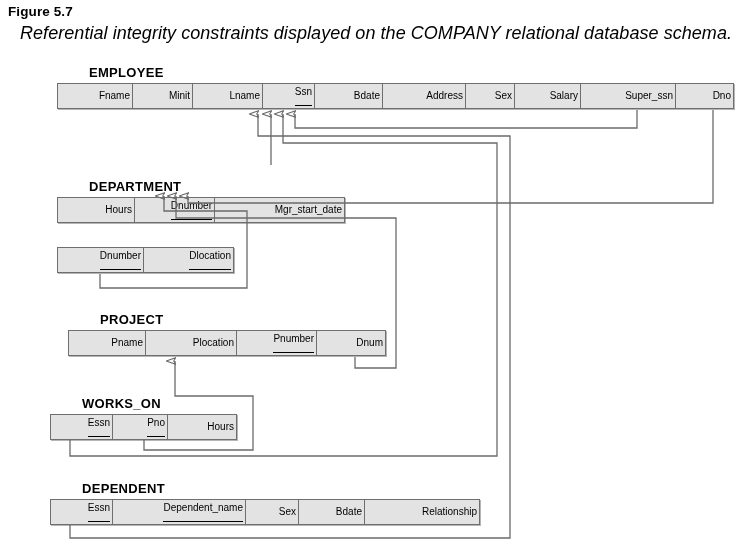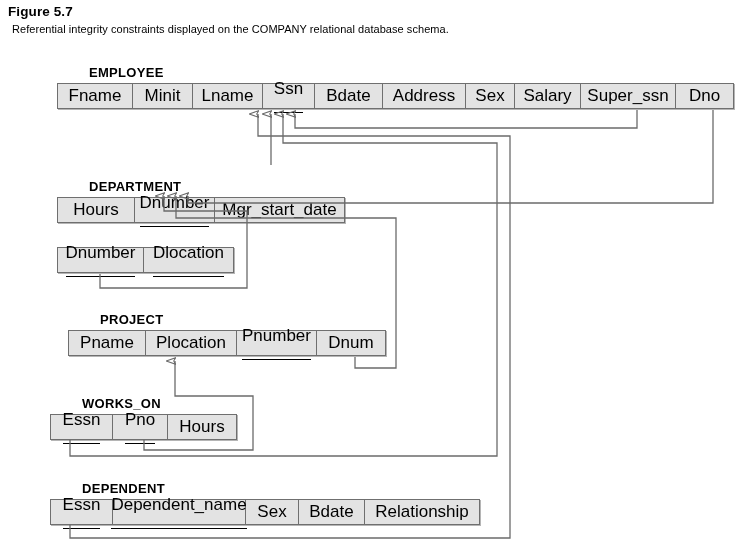--- a/index.html
+++ b/index.html
@@ -12,56 +12,57 @@
     position:relative;
   }
   #stage{position:absolute;left:0;top:0;width:742px;height:544px;}
 
   
   .fig-label{
     position:absolute;left:8px;top:4px;
     font-size:13.5px;font-weight:bold;letter-spacing:.1px;
   }
   .fig-caption{
-    position:absolute;left:12px;top:23px;
-    font-size:11px;font-weight:normal;letter-spacing:.05px;
+    position:absolute;left:20px;top:23px;
+    font-size:18px;font-weight:normal;letter-spacing:.05px;
     white-space:nowrap;
+    font-style:italic;
   }
 
   
   .relation{position:absolute;}
   .rel-title{
     position:absolute;left:0;bottom:100%;
     margin-bottom:3px;
     font-size:13px;font-weight:bold;letter-spacing:.3px;
     white-space:nowrap;
     padding-left:32px;
   }
   .rel-row{
     display:flex;
     border:1px solid #6f6f6f;
     background:#e3e3e3;
     box-sizing:border-box;
     height:26px;
     box-shadow:1px 1px 0 rgba(120,120,120,.55);
   }
   .attr{
-    display:flex;align-items:center;justify-content:center;
+    display:flex;align-items:center;justify-content:flex-end;
     box-sizing:border-box;
     border-right:1px solid #6f6f6f;
-    font-size:17px;
+    font-size:10px;
     color:#000;
     background:#e3e3e3;
     padding:0 2px;
     white-space:nowrap;
     position:relative;
   }
   .attr:last-child{border-right:none;}
   .attr .txt{line-height:1;display:inline-block;padding-bottom:1px;}
-  .attr.pk .txt{border-bottom:1.4px solid #000;padding-bottom:15px;}
+  .attr.pk .txt{border-bottom:1.4px solid #000;padding-bottom:8px;}
 
   
   #wires{position:absolute;left:0;top:0;width:742px;height:544px;pointer-events:none;}
   #wires path{fill:none;stroke:#6b6b6b;stroke-width:1.3;}
 </style>
 </head>
 <body>
 
 <div id="stage">
 

